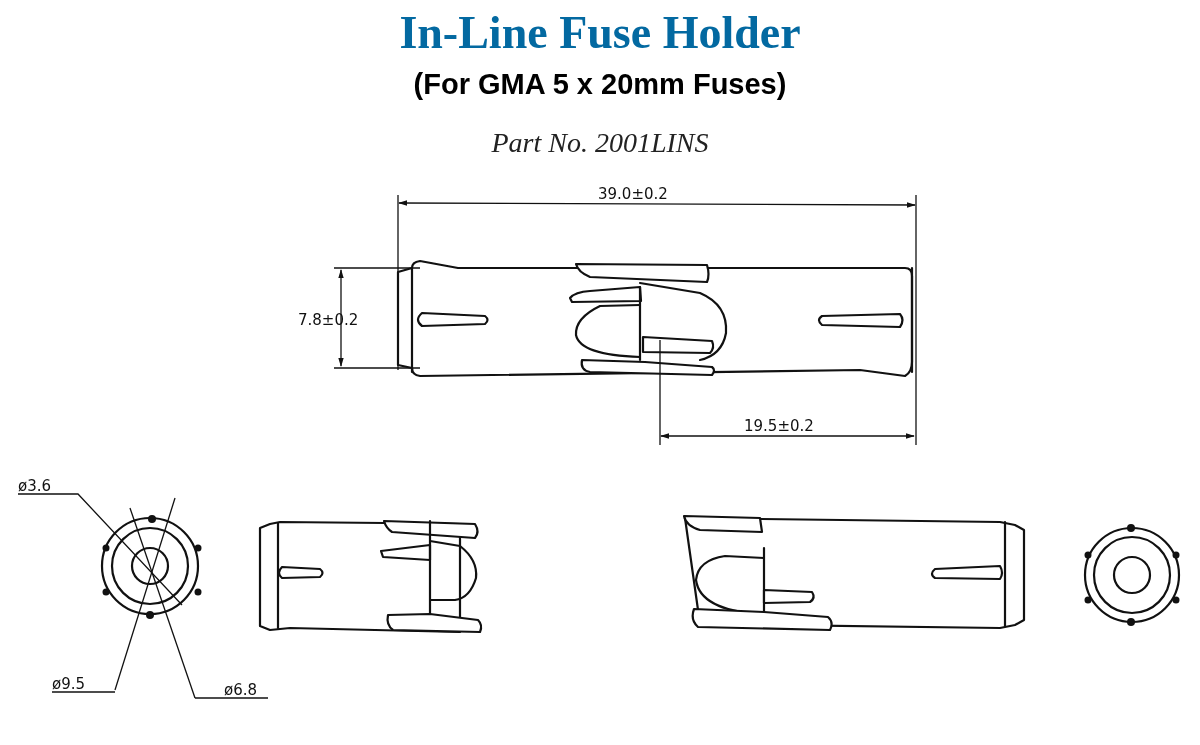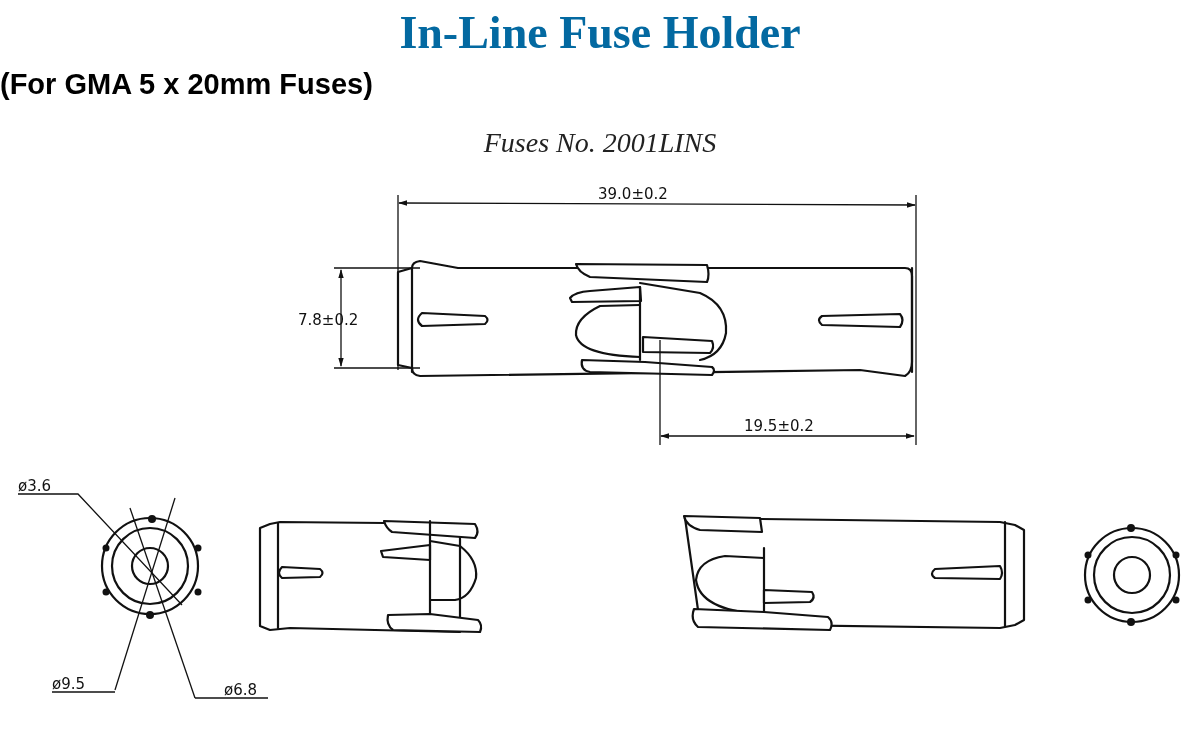--- a/index.html
+++ b/index.html
@@ -1,34 +1,34 @@
 <!DOCTYPE html>
 <html><head>
   <meta charset="utf-8">
   <style>
     html, body { margin:0; padding:0; background:#ffffff; }
     body { width:1200px; height:745px; position:relative; overflow:hidden; }
     .title { position:absolute; left:0; width:1200px; top:4px; text-align:center;
       font-family:"Liberation Serif", serif; font-weight:bold; font-size:46px; color:#0369a1; line-height:58px; }
-    .subtitle { position:absolute; left:0; width:1200px; top:66px; 
+    .subtitle { position:absolute; left:0; width:1200px; top:66px; text-align:center;
       font-family:"Liberation Sans", sans-serif; font-weight:bold; font-size:29px; color:#000; line-height:36px; }
     .partno { position:absolute; left:0; width:1200px; top:126px; text-align:center;
       font-family:"Liberation Serif", serif; font-style:italic; font-size:28px; color:#222; line-height:34px; }
     svg.drawing { position:absolute; left:0; top:0; }
     .dim { font-family:"DejaVu Sans", sans-serif; font-size:15px; fill:#111; }
     .ln { stroke:#111; fill:none; stroke-width:2.2; stroke-linejoin:round; stroke-linecap:round; }
     .thin { stroke:#111; fill:none; stroke-width:1.3; }
     .filled { stroke:#111; fill:#fff; stroke-width:2.2; stroke-linejoin:round; }
   </style>
 </head>
 <body>
 
 <div class="title">In-Line Fuse Holder</div>
 <div class="subtitle">(For GMA 5 x 20mm Fuses)</div>
-<div class="partno">Fuses No. 2001LINS</div>
+<div class="partno">Part No. 2001LINS</div>
 
 <svg class="drawing" width="1200" height="745" viewBox="0 0 1200 745">
   <defs>
     <marker id="arr" viewBox="0 0 10 10" refX="9" refY="5" markerWidth="7" markerHeight="7" orient="auto-start-reverse">
       <path d="M0,2 L10,5 L0,8 z" fill="#111"></path>
     </marker>
   </defs>
 
   <g>
 

